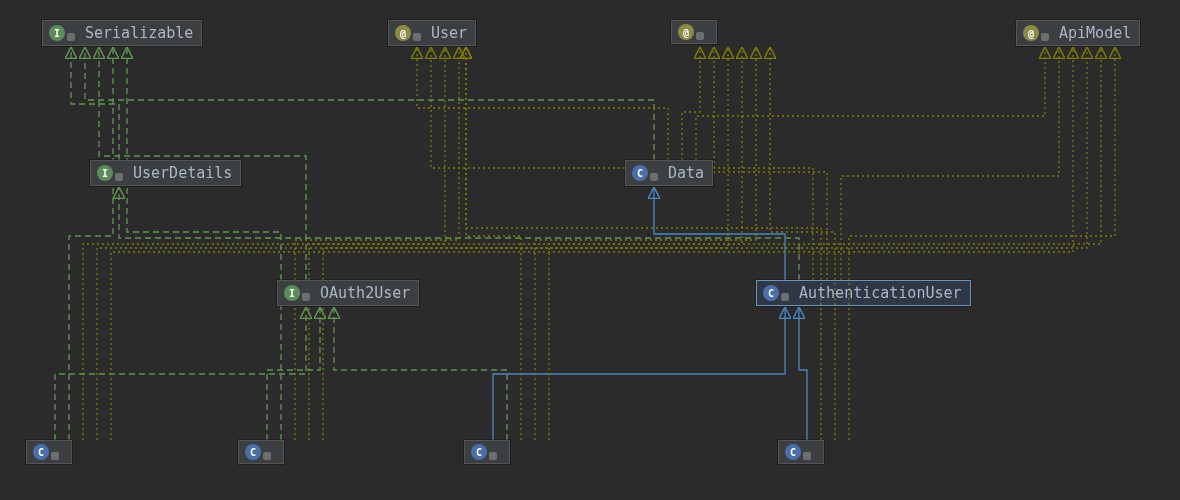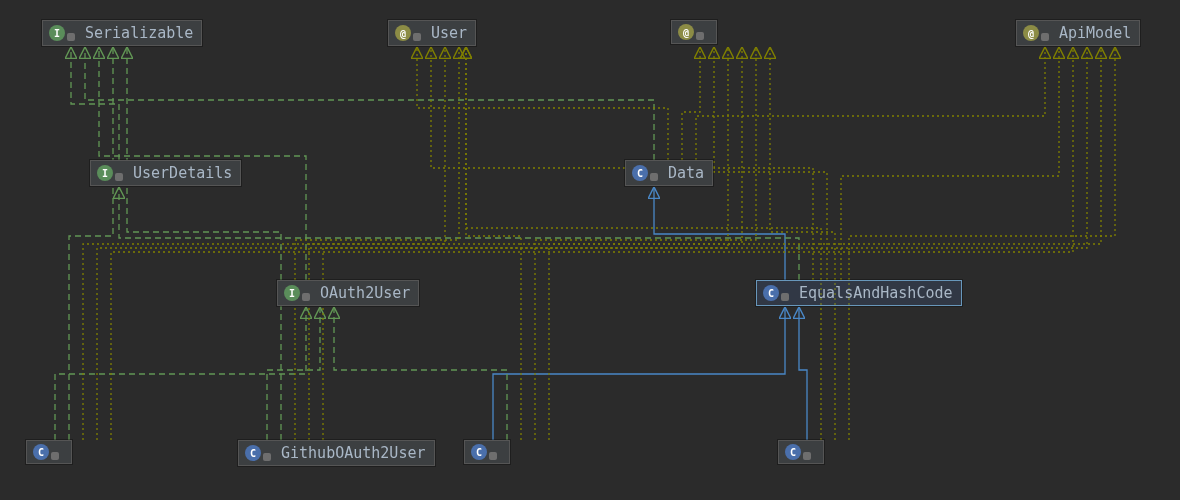--- a/index.html
+++ b/index.html
@@ -154,32 +154,31 @@
 
 <div class="node" id="n-oauth2user" style="left: 277px; top: 280px;">
   <span class="ic ic-interface">I</span>
     <span class="sub"></span>
   <span class="label">OAuth2User</span>
 </div>
 
 <div class="node sel" id="n-authUser" style="left: 756px; top: 280px;">
   <span class="ic ic-class">C</span>
     <span class="sub"></span>
-  <span class="label">EqualsAndHashCode</span>
+  <span class="label">AuthenticationUser</span>
 </div>
 
 <div class="node" id="n-giteeOauth2User" style="left: 26px; top: 440px;">
   <span class="ic ic-class">C</span>
     <span class="sub"></span>
 </div>
 
 <div class="node" id="n-githubOauth2User" style="left: 238px; top: 440px;">
   <span class="ic ic-class">C</span>
     <span class="sub"></span>
-  <span class="label">GithubOAuth2User</span>
 </div>
 
 <div class="node" id="n-oauth2AuthUser" style="left: 464px; top: 440px;">
   <span class="ic ic-class">C</span>
     <span class="sub"></span>
 </div>
 
 <div class="node" id="n-upAuthUser" style="max-width: 380px; left: 778px; top: 440px;">
   <span class="ic ic-class">C</span>
     <span class="sub"></span>

